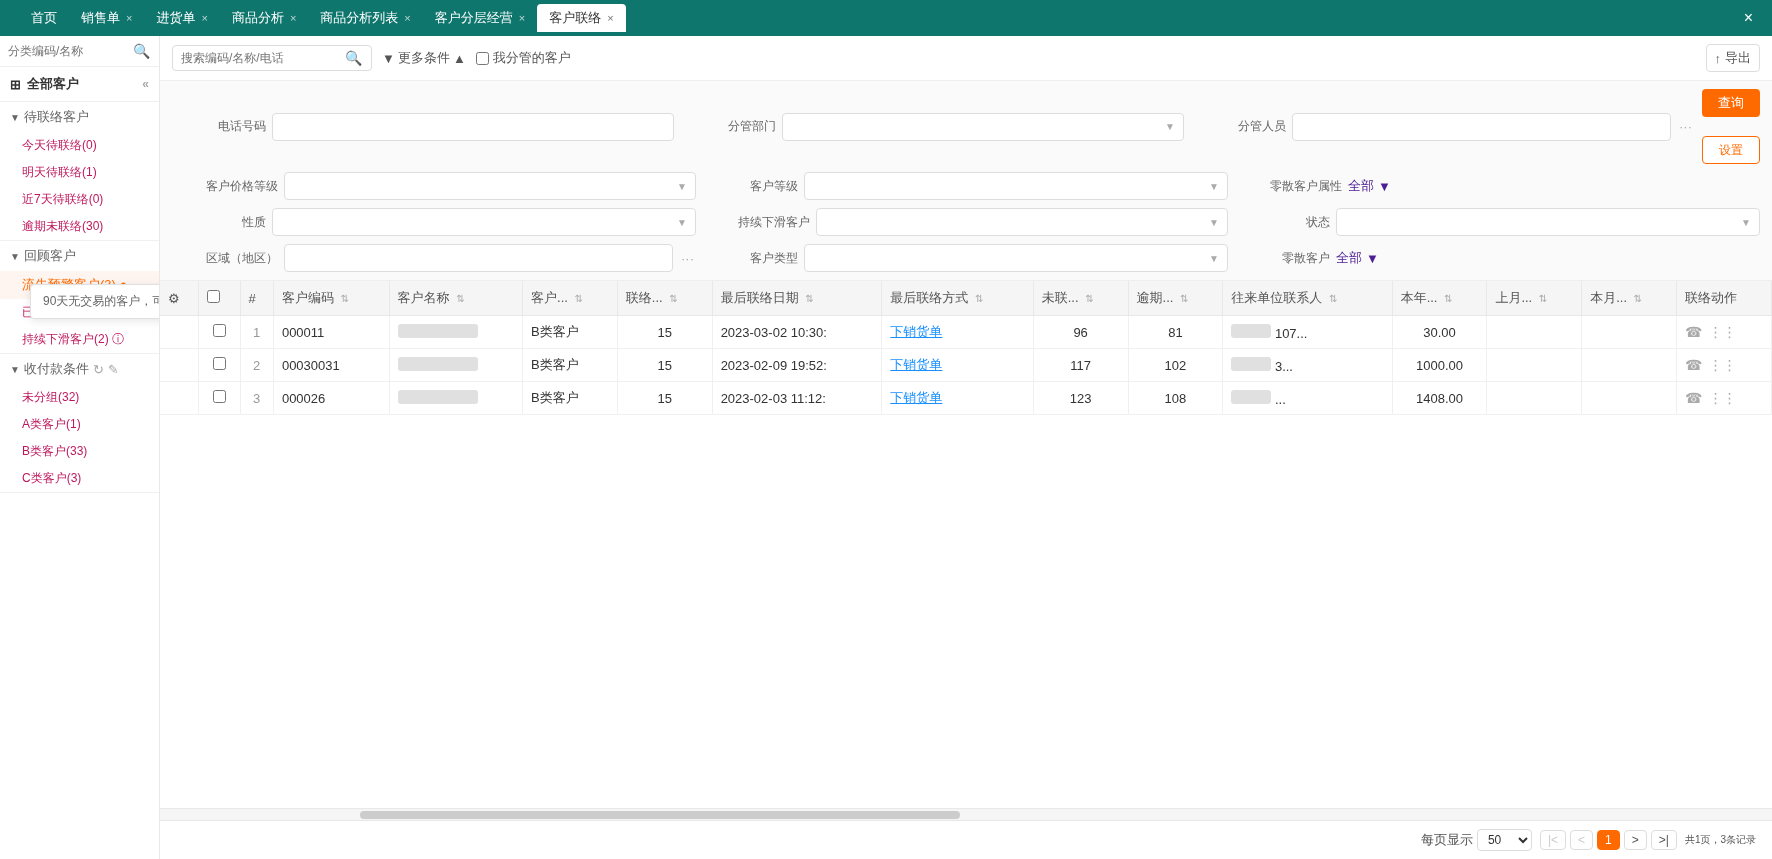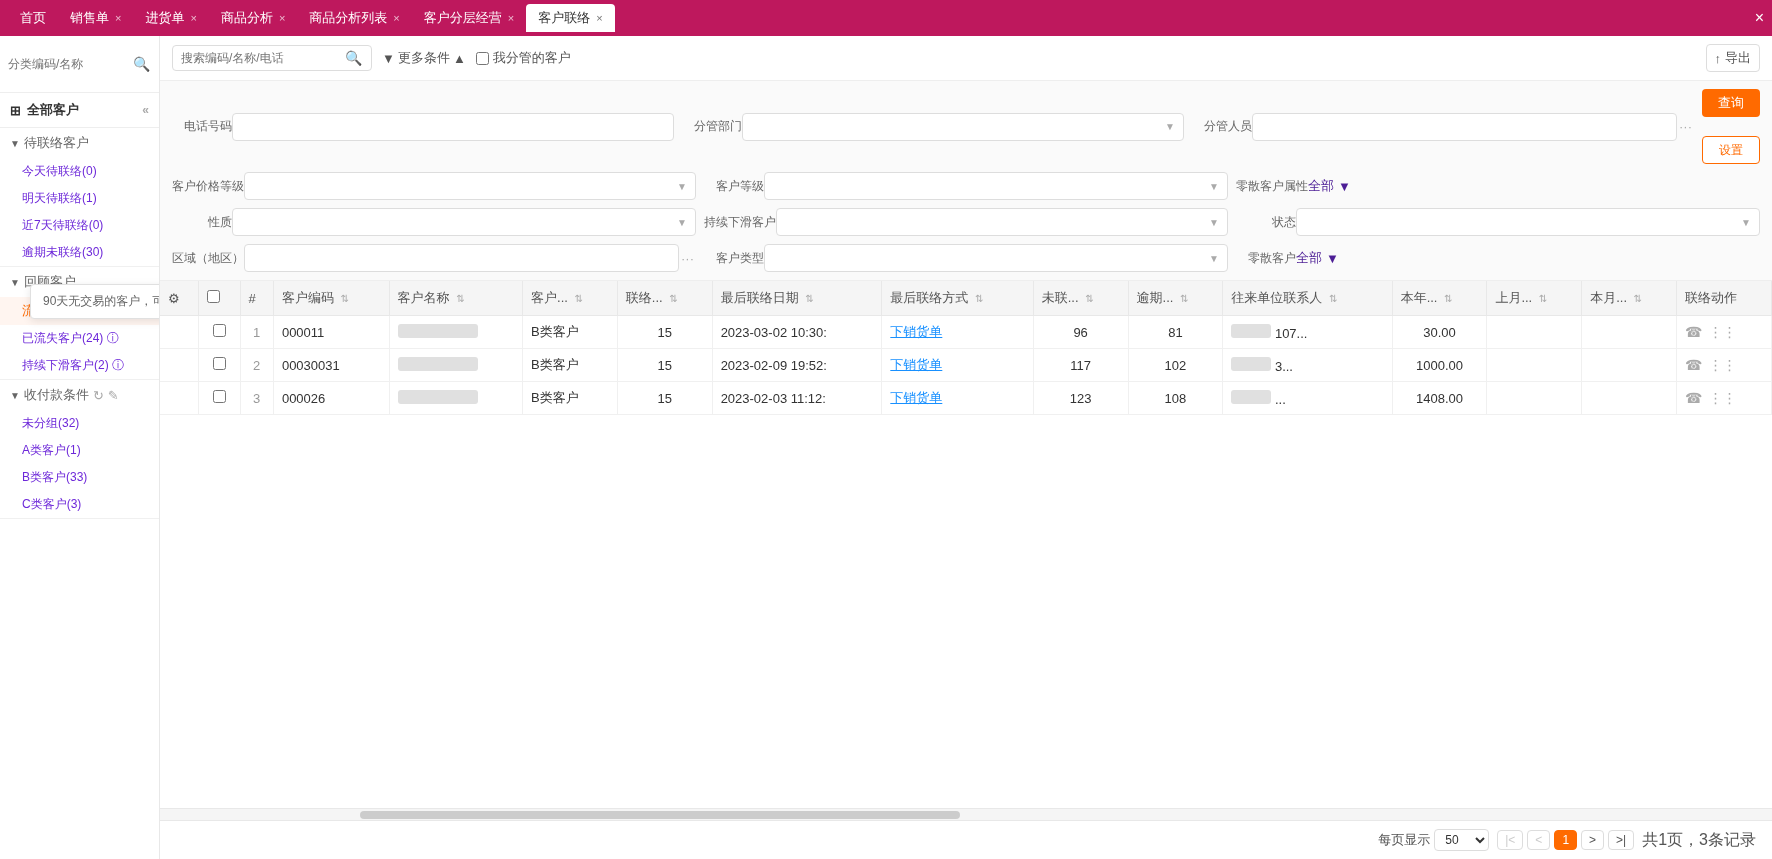--- a/index.html
+++ b/index.html
@@ -1,24 +1,24 @@
 <!DOCTYPE html>
 <html><head>
   <meta charset="utf-8">
   <style>
     * { box-sizing: border-box; margin: 0; padding: 0; font-family: 'Microsoft YaHei', Arial, sans-serif; font-size: 13px; }
     body { background: #f5f5f5; overflow: hidden; }
 
     
     .top-nav {
-      background: #be185d;
+      background: #0f766e;
       height: 36px;
       display: flex;
       align-items: center;
-      padding: 0 8px;
+      padding: 0 19px;
       color: white;
       justify-content: flex-end;
     }
     .nav-tab {
       display: flex;
       align-items: center;
       height: 28px;
       padding: 0 12px;
       border-radius: 4px 4px 0 0;
       color: white;
@@ -56,21 +56,21 @@
     .sidebar {
       width: 160px;
       background: white;
       border-right: 1px solid #e8e8e8;
       overflow-y: auto;
       flex-shrink: 0;
     }
     .sidebar-search {
       display: flex;
       align-items: center;
-      padding: 20px 8px;
+      padding: 7px 8px;
       border-bottom: 1px solid #eee;
     }
     .sidebar-search input {
       border: none;
       outline: none;
       font-size: 12px;
       width: 100%;
       color: #999;
       background: transparent;
     }
@@ -109,21 +109,21 @@
       font-size: 12px;
       cursor: pointer;
     }
     .sidebar-section-title .triangle {
       margin-right: 4px;
       font-size: 10px;
     }
     .sidebar-item {
       padding: 5px 10px 5px 22px;
       font-size: 12px;
-      color: #6d28d9;
+      color: #be185d;
       cursor: pointer;
     }
     .sidebar-item.active {
       color: #ff6a00;
       background: #fff5f0;
     }
     .tooltip-box {
       position: absolute;
       background: white;
       border: 1px solid #e0e0e0;
@@ -223,21 +223,22 @@
       margin-bottom: 8px;
     }
     .filter-row:last-child {
       margin-bottom: 0;
       justify-content: center;
     }
     .filter-field {
       display: flex;
       align-items: center;
       flex: 1;
-      gap: 0;
+      gap: 6px;
+      margin-left: 34px;
     }
     .filter-label {
       color: #666;
       font-size: 12px;
       white-space: nowrap;
       min-width: 60px;
       text-align: right;
     }
     .filter-input {
       flex: 1;
@@ -418,21 +419,21 @@
       background: #ff6a00;
       color: white;
       border-color: #ff6a00;
     }
     .page-btn:disabled {
       color: #ccc;
       cursor: not-allowed;
     }
     .footer-info {
       color: #555;
-      font-size: 16px;
+      font-size: 10px;
     }
 
     
     .scroll-bar-area {
       height: 12px;
       background: #f5f5f5;
       border-top: 1px solid #e8e8e8;
       position: relative;
     }
     .scroll-bar-thumb {

